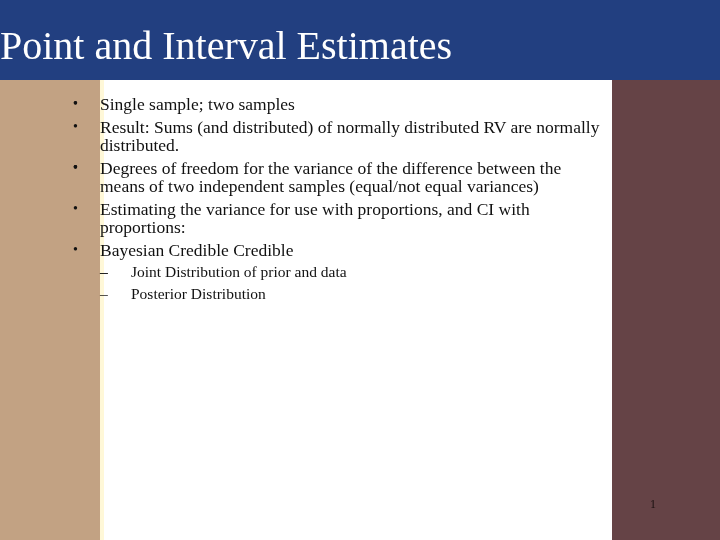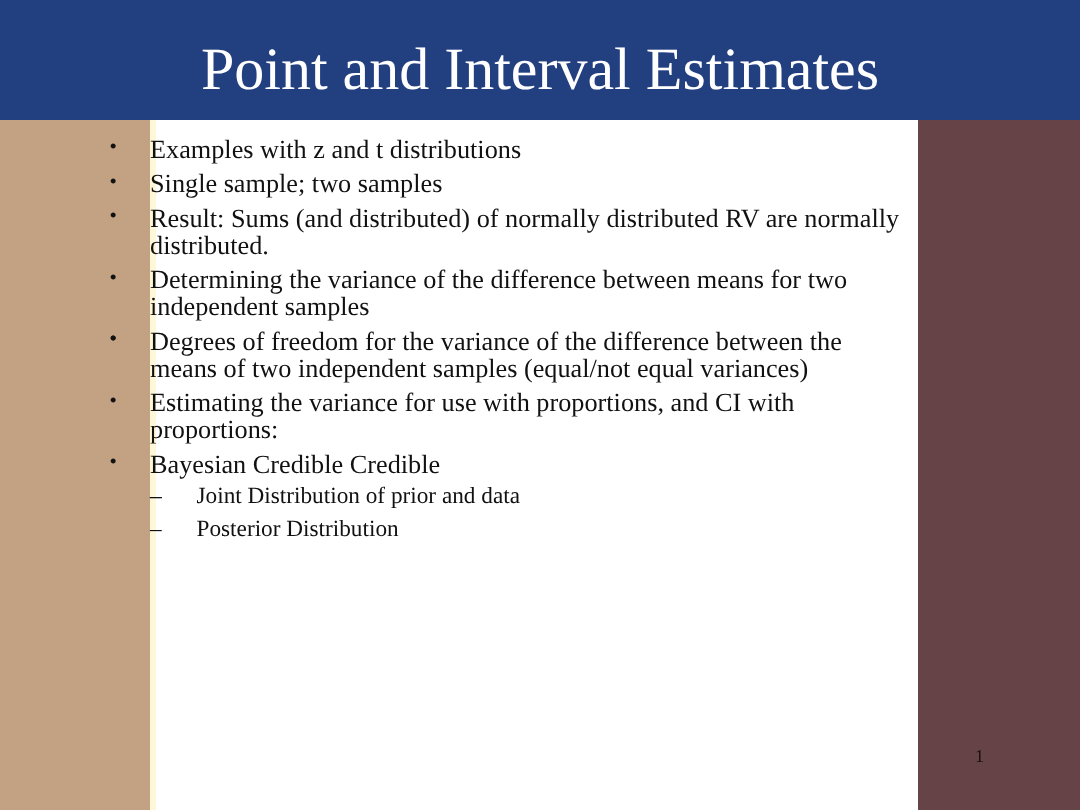--- a/index.html
+++ b/index.html
@@ -1,18 +1,18 @@
 <!DOCTYPE html>
 <html><head>
 <meta charset="utf-8">
 <style>
   html, body { margin: 0; padding: 0; }
   body { width: 720px; height: 540px; position: relative; overflow: hidden; background: #ffffff; font-family: "Liberation Serif", serif; }
   .header { position: absolute; left: 0; top: 0; width: 720px; height: 80px; background: #223f80; }
-  .title { position: absolute; left: 0; top: 0; width: 720px; height: 80px; text-align: center; color: #ffffff; font-size: 40px; line-height: 92px; }
+  .title { position: absolute; left: 0; top: 0; width: 720px; height: 80px; color: #ffffff; font-size: 40px; line-height: 92px; }
   .left-panel { position: absolute; left: 0; top: 80px; width: 100px; height: 460px; background: #c2a283; }
   .left-edge { position: absolute; left: 100px; top: 80px; width: 4px; height: 460px; background: #fff8d8; }
   .right-panel { position: absolute; left: 612px; top: 80px; width: 108px; height: 460px; background: #654346; }
   .content { position: absolute; left: 0; top: 90px; width: 612px; }
   ul.bullets { list-style: none; margin: 0; padding: 0; }
   ul.bullets > li { position: relative; padding-left: 100px; padding-right: 8px; font-size: 17.5px; line-height: 18px; color: #111; margin-bottom: 5px; }
   ul.bullets > li .bullet { position: absolute; left: 73px; top: 0; font-size: 14px; }
   ul.sub { list-style: none; margin: 4px 0 0 0; padding: 0; }
   ul.sub > li { position: relative; padding-left: 31px; font-size: 15.5px; line-height: 18px; margin-bottom: 3.5px; }
   ul.sub > li .dash { position: absolute; left: 0; top: 0; }
@@ -22,24 +22,24 @@
 <body>
 
 <div class="header"></div>
 <div class="title">Point and Interval Estimates</div>
 <div class="left-panel"></div>
 <div class="left-edge"></div>
 <div class="right-panel"></div>
 
 <div class="content">
   <ul class="bullets">
-    <li><span class="bullet">•</span><span>Examples with z and t distributions</span></li>
+    <li><span class="bullet">•</span></li>
     <li><span class="bullet">•</span><span>Single sample;  two samples</span></li>
     <li><span class="bullet">•</span><span>Result: Sums (and distributed) of normally distributed RV are normally distributed.</span></li>
-    <li><span class="bullet">•</span><span>Determining the variance of the difference between means for two independent samples</span></li>
+    <li><span class="bullet">•</span></li>
     <li><span class="bullet">•</span></li>
     <li><span class="bullet">•</span><span>Degrees of freedom for the variance of the difference between the means of two independent samples (equal/not equal variances)</span></li>
     <li><span class="bullet">•</span><span>Estimating the variance for use with proportions, and CI with proportions:</span></li>
     <li><span class="bullet">•</span><span>Bayesian Credible Credible</span>
       <ul class="sub">
         <li><span class="dash">–</span></li>
         <li><span class="dash">–</span><span>Joint Distribution of prior and data</span></li>
         <li><span class="dash">–</span><span>Posterior Distribution</span></li>
       </ul>
     </li>

